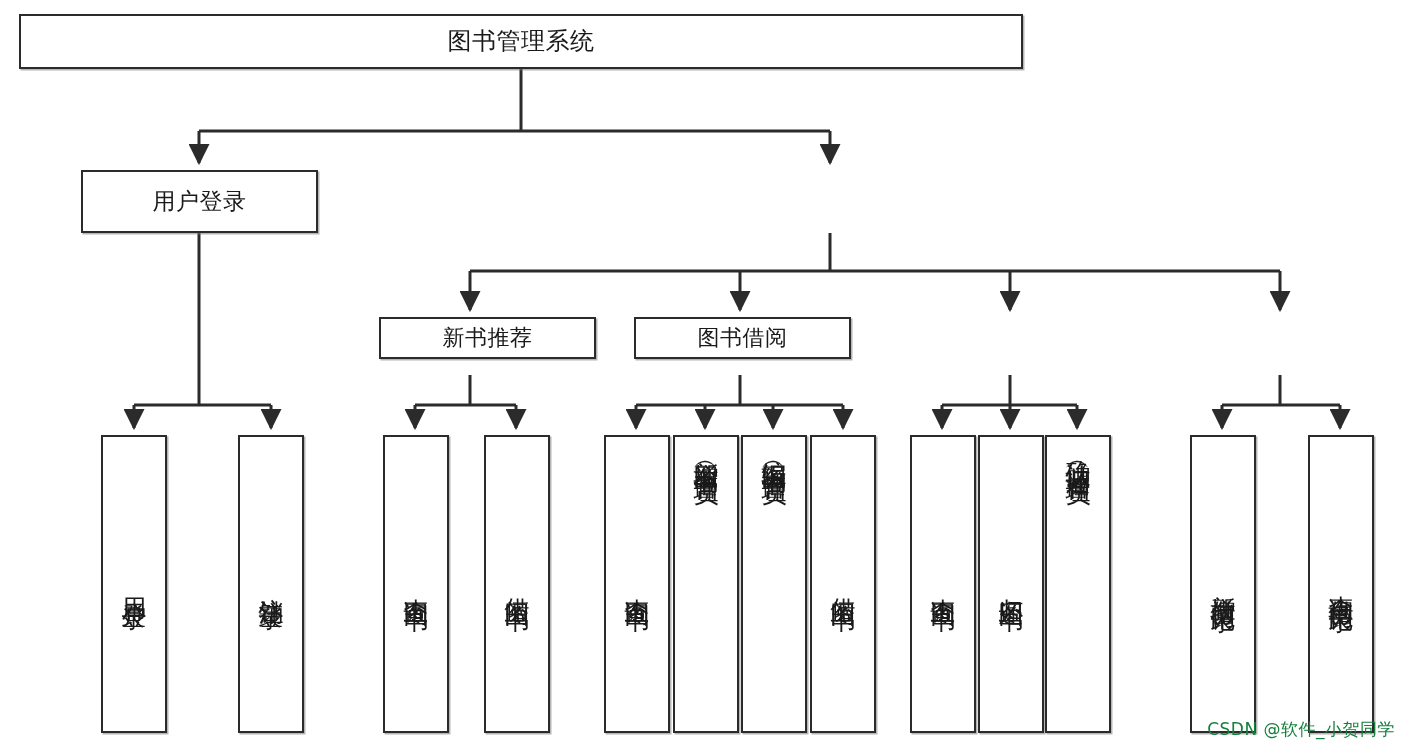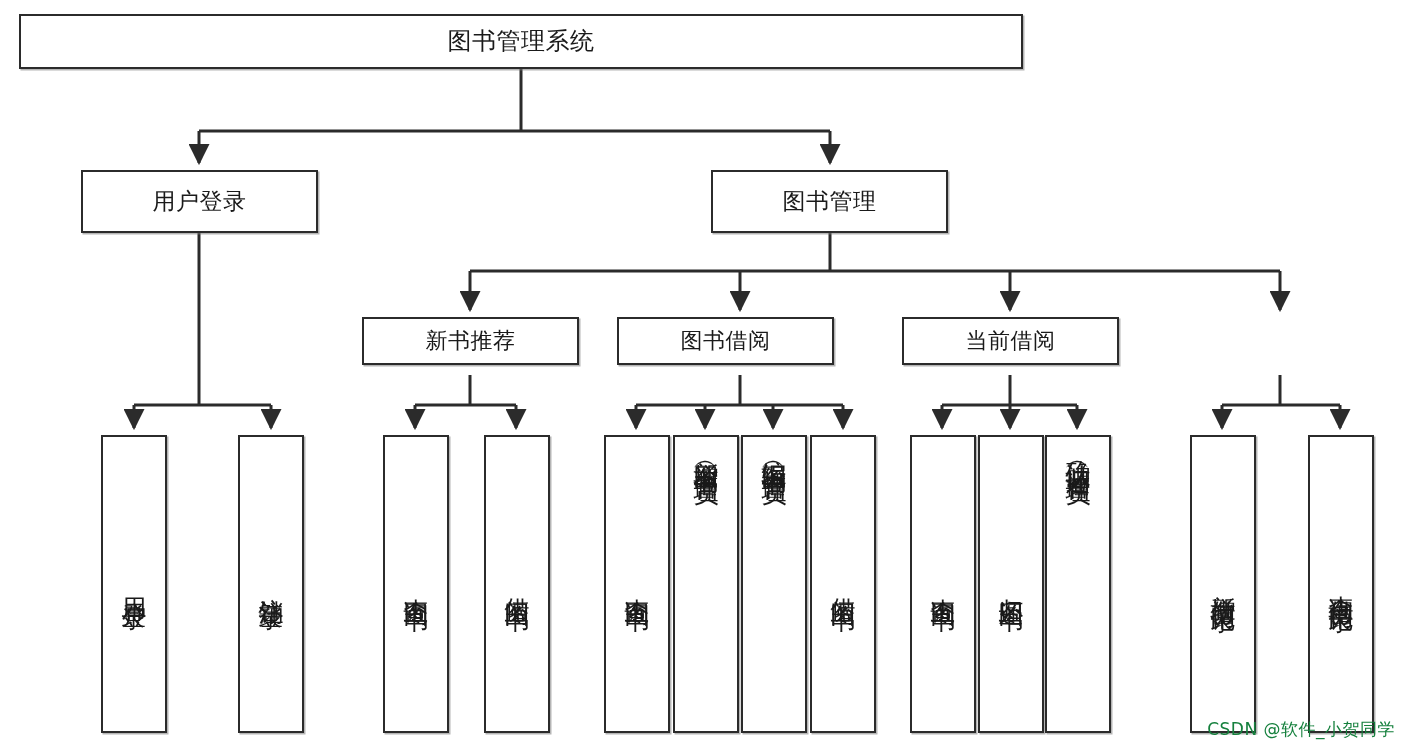--- a/index.html
+++ b/index.html
@@ -57,21 +57,22 @@
   .node.level-2 {
     top: 170px;
     height: 63px;
   }
   .node.level-2 .node-label {
     font-size: 23px;
   }
   
   .node.level-3 {
     top: 317px;
-    height: 48px;
+    height: 42px;
+    margin-left: 17px;
   }
   .node.level-3 .node-label {
     font-size: 22px;
   }
   
   .node.leaf {
     top: 435px;
     height: 298px;
     align-items: center;
     justify-content: center;
@@ -167,33 +168,27 @@
     </g>
   </svg>
 
   <div class="node level-root">
     <span class="node-label">图书管理系统</span>
   </div>
 
   <div class="node level-2" style="left:81px; width:237px;">
     <span class="node-label">用户登录</span>
   </div>
-  <div class="node level-2" style="left:711px; width:237px;">
-    <span class="node-label">图书管理</span>
-  </div>
 
   <div class="node level-3" style="left:362px; width:217px;">
     <span class="node-label">新书推荐</span>
   </div>
   <div class="node level-3" style="left:617px; width:217px;">
     <span class="node-label">图书借阅</span>
   </div>
-  <div class="node level-3" style="left:902px; width:217px;">
-    <span class="node-label">当前借阅</span>
-  </div>
 
   <div class="node leaf" style="left:101px; width:66px;">
     <span class="node-label">用户登录</span>
   </div>
   <div class="node leaf" style="left:238px; width:66px;">
     <span class="node-label">注销登录</span>
   </div>
 
   <div class="node leaf" style="left:383px; width:66px;">
     <span class="node-label">查询图书</span>

